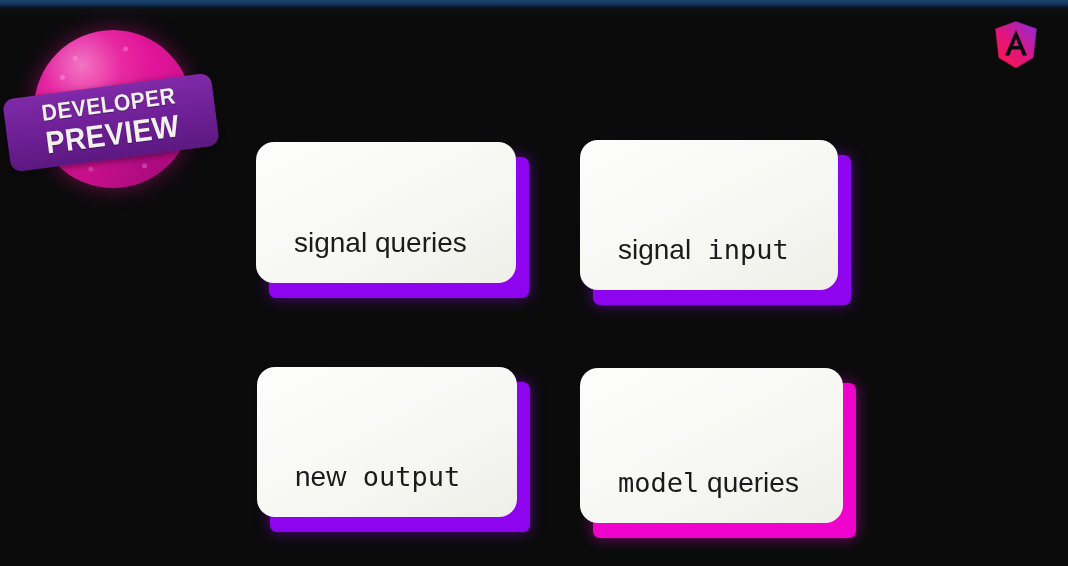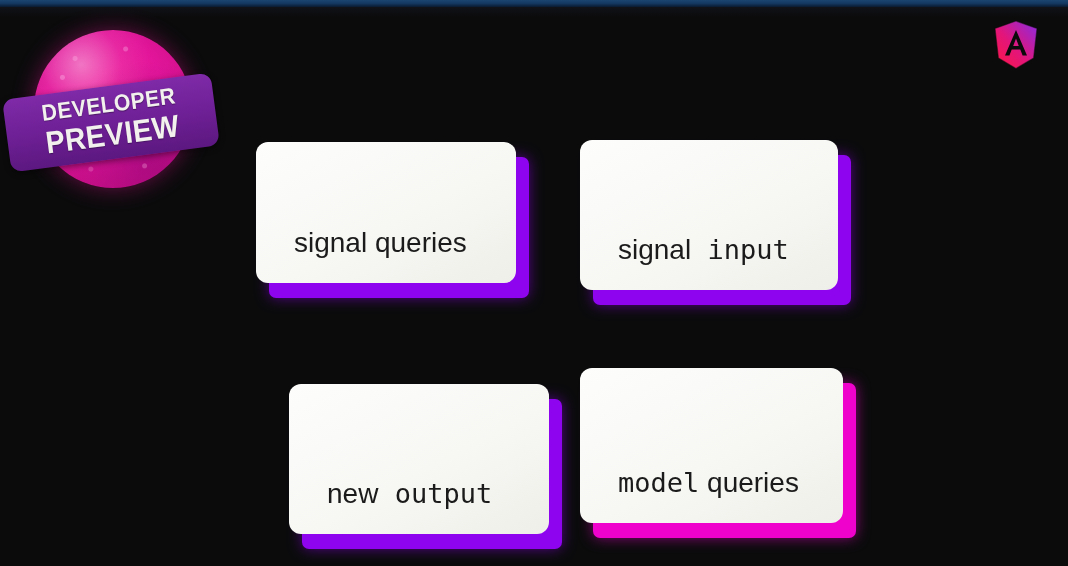--- a/index.html
+++ b/index.html
@@ -133,39 +133,39 @@
     background: #f002cd;
     box-shadow: 0 0 14px rgba(240,2,205,0.55);
   }
   .card-face {
     position: absolute;
     left: 0;
     top: 0;
     width: 100%;
     height: 100%;
     background: linear-gradient(152deg, #fdfdfc 0%, #f7f7f4 55%, #efefe9 100%);
-    border-radius: 12px;
+    border-radius: 18px;
     box-sizing: border-box;
   }
   .card-label {
     position: absolute;
     left: 38px;
     bottom: 24px;
     color: #1b1b1b;
     font-size: 28px;
     line-height: 1.1;
     white-space: nowrap;
   }
   .sans { font-family: "Liberation Sans", sans-serif; }
   .mono { font-family: "DejaVu Sans Mono", "Liberation Mono", monospace; font-size: 27px; }
 
   
   #card-signal-queries { left: 256px; top: 142px;  width: 260px; height: 141px; }
   #card-signal-input   { left: 580px; top: 140px;  width: 258px; height: 150px; }
-  #card-new-output     { left: 257px; top: 384px;  width: 260px; height: 150px; margin-left: 32px; }
+  #card-new-output     { left: 257px; top: 367px;  width: 260px; height: 150px; }
   #card-model-inputs   { left: 580px; top: 368px;  width: 263px; height: 155px; }
 </style>
 </head>
 <body>
 
 <div id="slide">
 
   <div class="top-bar"></div>
   <div class="top-bar-under"></div>
 

